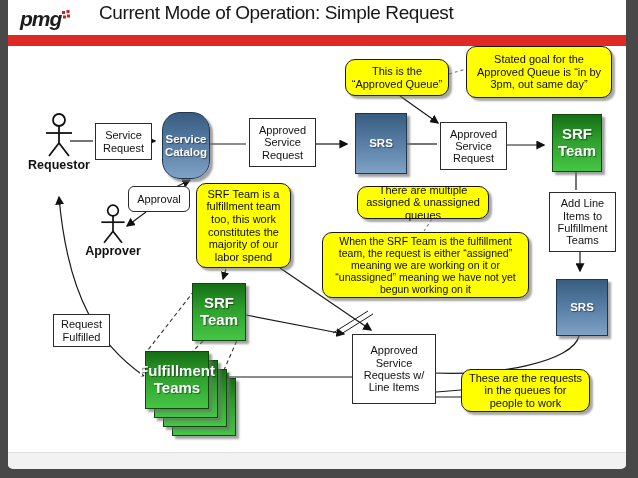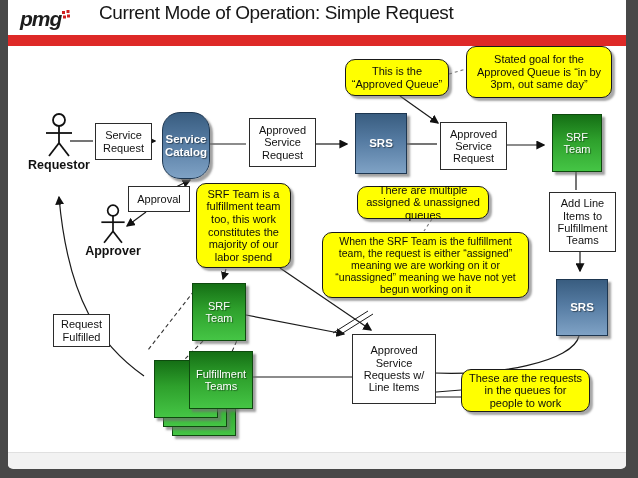--- a/index.html
+++ b/index.html
@@ -43,21 +43,21 @@
     background:#ffffff;border:1px solid #2b2b2b;
   }
   .blue-box{
     background:linear-gradient(180deg,#395d80 0%,#557ba2 45%,#7fa2c5 100%);
     border:1px solid #1d3650;color:#ffffff;font-weight:bold;font-size:11.5px;
     box-shadow:3px 3px 2px rgba(110,110,110,0.65);
     text-shadow:1px 1px 1px rgba(0,0,0,0.45);
   }
   .green-box{
     background:linear-gradient(180deg,#156f15 0%,#2ea02c 45%,#45c545 100%);
-    border:1px solid #0e4a0e;color:#ffffff;font-weight:normal;font-size:11px;
+    border:1px solid #0e4a0e;color:#ffffff;font-weight:bold;font-size:15px;
     box-shadow:3px 3px 2px rgba(110,110,110,0.65);
     text-shadow:1px 1px 1px rgba(0,0,0,0.45);
   }
   .stack-layer{
     position:absolute;z-index:2;box-sizing:border-box;
     background:linear-gradient(180deg,#156f15 0%,#2ea02c 45%,#45c545 100%);
     border:1px solid #0e4a0e;
     box-shadow:3px 3px 2px rgba(110,110,110,0.65);
   }
   .callout{
@@ -154,30 +154,30 @@
   </div>
   <div class="actor-label" style="left:79px;top:244px;width:68px;">Approver</div>
 
   <div class="node white-box" style="left:95px;top:123px;width:57px;height:37px;">Service Request</div>
   <div class="node blue-box" style="left:162px;top:112px;width:48px;height:67px;border-radius:18px;">Service Catalog</div>
   <div class="node white-box" style="left:249px;top:118px;width:67px;height:49px;">Approved Service Request</div>
   <div class="node blue-box" style="left:355px;top:113px;width:52px;height:61px;">SRS</div>
   <div class="node white-box" style="left:440px;top:122px;width:67px;height:48px;">Approved Service Request</div>
   <div class="node green-box" style="left:552px;top:114px;width:50px;height:58px;">SRF Team</div>
 
-  <div class="node white-box" style="left:128px;top:186px;width:62px;height:26px;">Approval</div>
+  <div class="node white-box" style="left:128px;top:186px;width:62px;height:26px;border-radius:6px;">Approval</div>
   <div class="node white-box" style="left:549px;top:192px;width:67px;height:60px;">Add Line Items to Fulfillment Teams</div>
   <div class="node white-box" style="left:53px;top:286px;width:57px;height:33px;margin-top:28px;">Request Fulfilled</div>
   <div class="node green-box" style="left:192px;top:283px;width:54px;height:58px;">SRF Team</div>
   <div class="node blue-box" style="left:556px;top:279px;width:52px;height:57px;">SRS</div>
 
   <div class="stack-layer" style="left:172px;top:378px;width:64px;height:58px;"></div>
   <div class="stack-layer" style="left:163px;top:369px;width:64px;height:58px;"></div>
   <div class="stack-layer" style="left:154px;top:360px;width:64px;height:58px;"></div>
-  <div class="node green-box" style="left:145px;top:351px;width:64px;height:58px;margin-left:44px;">Fulfillment Teams</div>
+  <div class="node green-box" style="left:145px;top:351px;width:64px;height:58px;">Fulfillment Teams</div>
 
   <div class="node white-box" style="left:352px;top:334px;width:84px;height:70px;">Approved Service Requests w/ Line Items</div>
 
   <div class="callout" style="left:345px;top:59px;width:104px;height:37px;">This is the “Approved Queue”</div>
   <div class="callout" style="left:466px;top:46px;width:146px;height:52px;">Stated goal for the Approved Queue is “in by 3pm, out same day”</div>
   <div class="callout" style="left:196px;top:183px;width:95px;height:85px;">SRF Team is a fulfillment team too, this work constitutes the majority of our labor spend</div>
   <div class="callout" style="left:357px;top:186px;width:132px;height:33px;">There are multiple assigned &amp; unassigned queues</div>
   <div class="callout" style="left:322px;top:232px;width:207px;height:66px;font-size:10.5px;">When the SRF Team is the fulfillment team, the request is either “assigned” meaning we are working on it or “unassigned” meaning we have not yet begun working on it</div>
   <div class="callout" style="left:461px;top:369px;width:129px;height:43px;">These are the requests in the queues for people to work</div>
 

